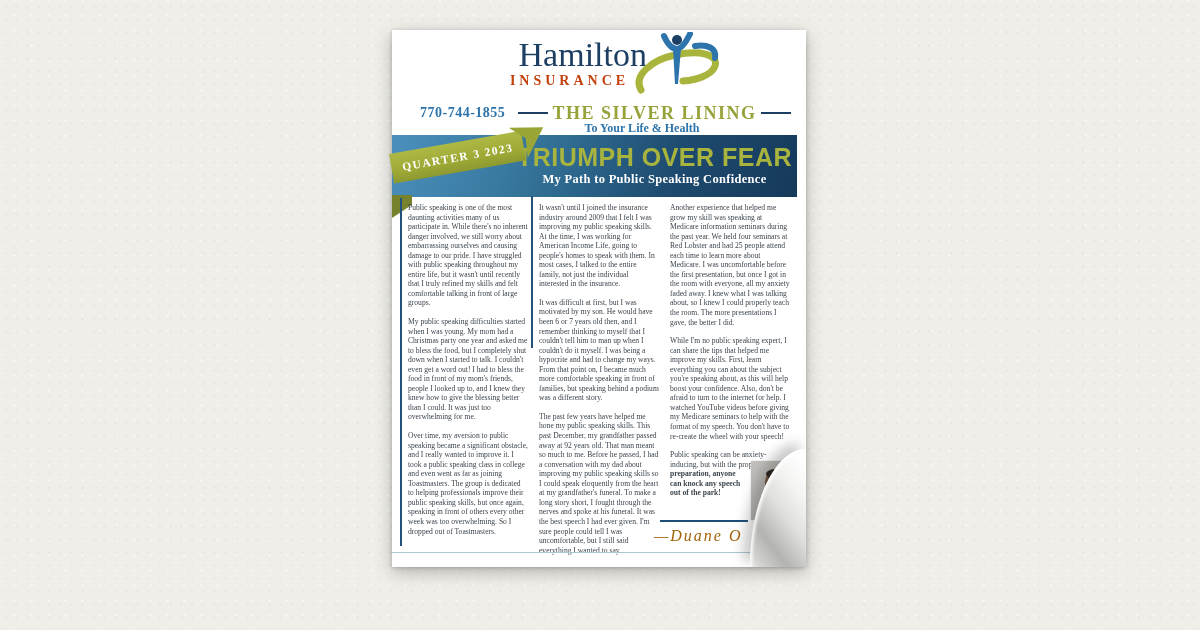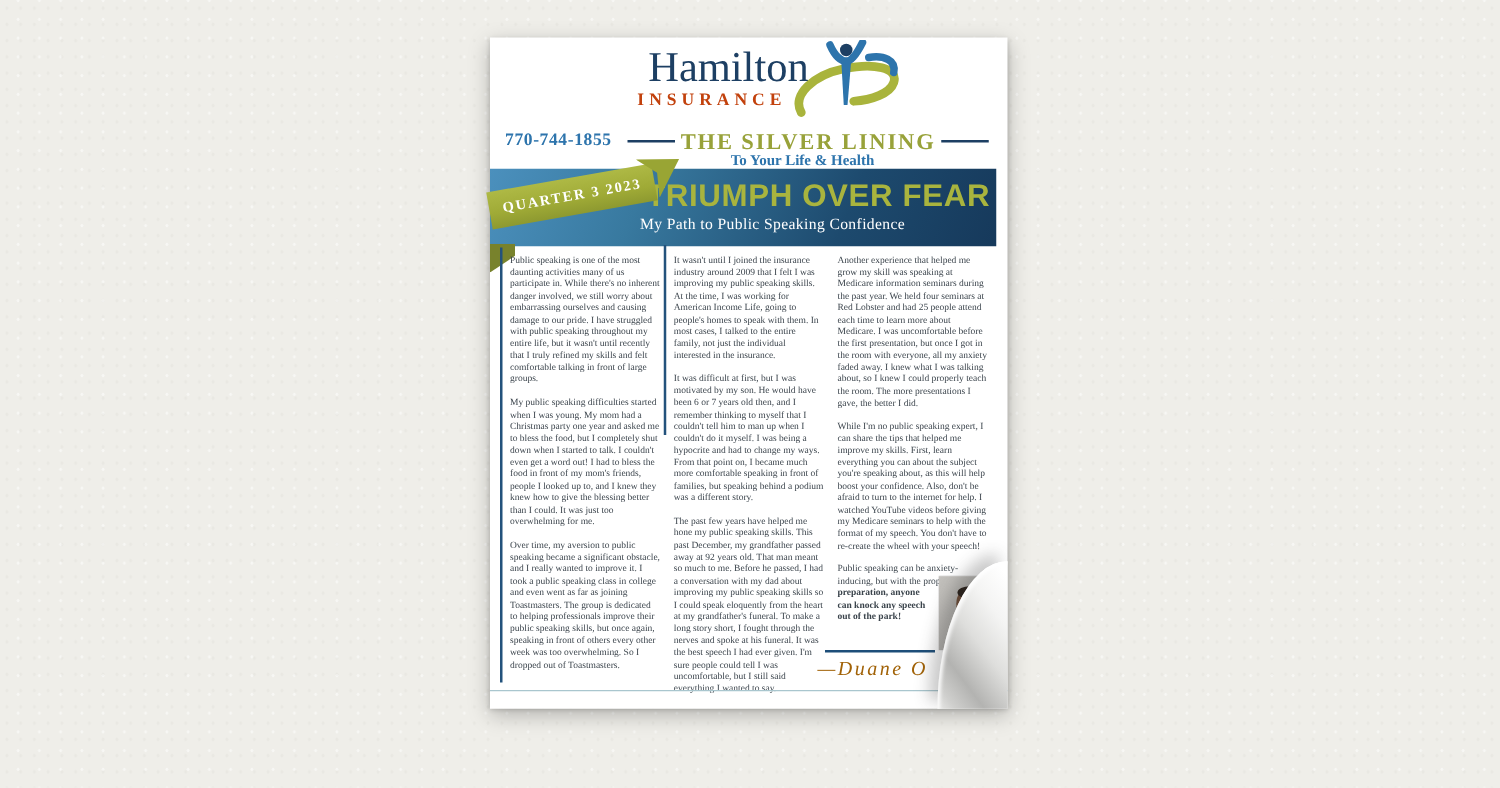--- a/index.html
+++ b/index.html
@@ -18,39 +18,39 @@
     position:absolute; left:392px; top:30px; width:414px; height:537px;
     background:#ffffff;
     box-shadow:0 5px 16px rgba(0,0,0,0.25), 0 1px 4px rgba(0,0,0,0.18);
   }
   
   .logo-text{ position:absolute; left:100px; top:8px; width:155px; text-align:center; }
   .brand-name{ font-size:34px; color:#1d3f63; letter-spacing:0px; line-height:1;text-align:right; }
   .brand-sub{ font-size:14px; color:#c2410c; letter-spacing:4px; font-weight:bold; margin-top:1px; }
   .logo-icon{ position:absolute; left:243px; top:2px; width:86px; height:70px; }
   
-  .silver-row{ position:absolute; left:12px; right:10px; top:74px; height:18px;
+  .silver-row{ position:absolute; left:28px; right:10px; top:74px; height:18px;
     display:flex; align-items:center; }
   .phone{ font-size:14px; font-weight:bold; color:#2d74ac; letter-spacing:0.5px; width:93px; }
   .hline{ height:2px; background:#1d3f63; flex:1; margin:0 5px; }
   .sl-title{ font-size:18px; font-weight:bold; color:#98a23a; letter-spacing:1.5px; white-space:nowrap; }
   .tagline{ position:absolute; left:150px; top:91px; width:200px; text-align:center;
     font-size:12px; font-weight:bold; color:#2d74ac; }
   
   .banner{
     position:absolute; left:0; top:105px; width:405px; height:62px;
     background:linear-gradient(112deg,#4b90bd 0%,#38799f 30%,#1d4a6e 70%,#16395b 100%);
     padding-left:120px; display:flex; flex-direction:column; justify-content:center; gap:2px;
   }
   .banner-title{
     font-family:"Liberation Sans","DejaVu Sans",sans-serif;
     font-size:25px; font-weight:800; color:#a9b43e; text-align:center; letter-spacing:0.5px;
     line-height:1; white-space:nowrap;
   }
-  .banner-sub{ font-size:12.5px; font-weight:normal; color:#ffffff; letter-spacing:0.3px; }
+  .banner-sub{ font-size:12.5px; font-weight:bold; color:#ffffff; text-align:center; letter-spacing:0.3px; }
   
   .ribbon{ position:absolute; left:-3px; top:124px; width:158px; height:30px;
     transform:rotate(-10deg); transform-origin:left top; display:flex; align-items:center; }
   .ribbon-band{ width:136px; height:30px; background:linear-gradient(180deg,#aeb945 0%,#9faa36 60%,#8d9930 100%);
     display:flex; align-items:center; justify-content:center; }
   .ribbon-label{ color:#ffffff; font-size:11.5px; font-weight:bold; letter-spacing:1.5px; white-space:nowrap; }
   .ribbon-arrow{ width:30px; height:36px; margin-left:-6px; background:#99a534;
     clip-path:polygon(0 0, 100% 50%, 0 100%, 30% 50%);
     transform:translateY(-9px) rotate(-22deg); }
   .ribbon-fold{ position:absolute; left:0; top:165px; width:20px; height:23px; background:#78822c;

